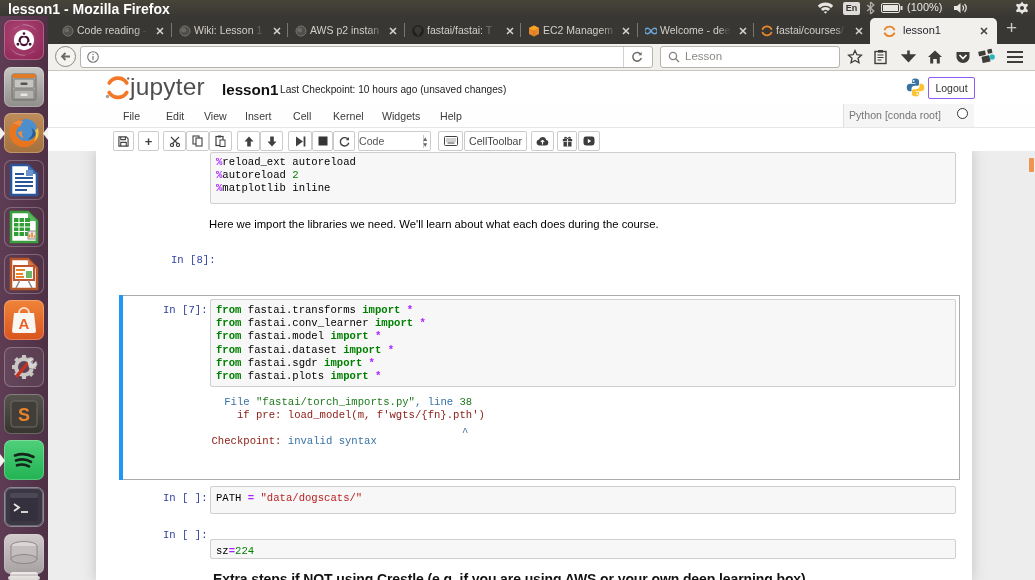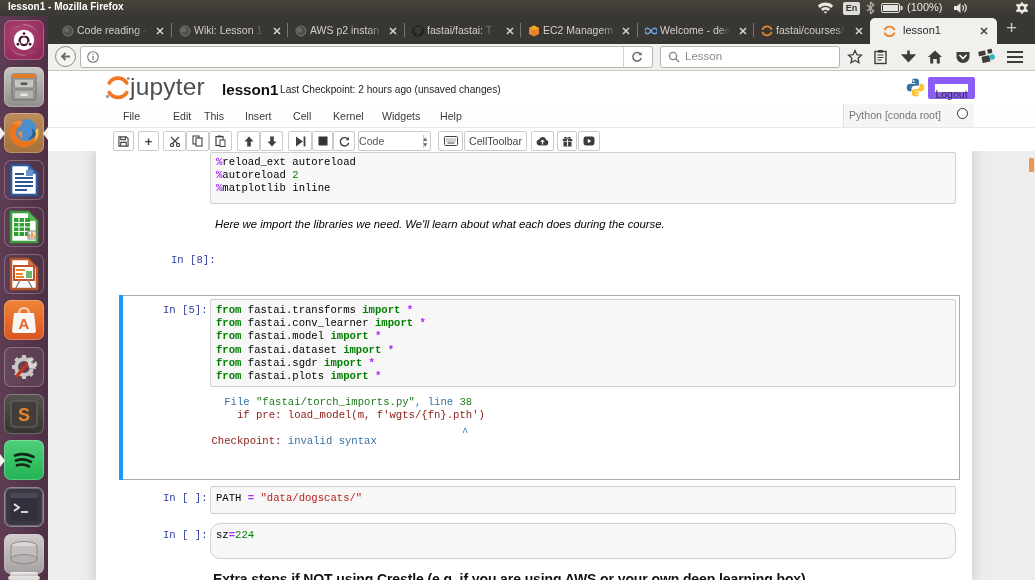--- a/index.html
+++ b/index.html
@@ -22,21 +22,21 @@
   .tab .ttl { position:absolute; left:22px; top:6px; font-size:10.5px; color:#d2cfcb; white-space:nowrap; }
   .tsep { position:absolute; top:7px; width:1px; height:14px; background:#787670; }
   .fico { position:absolute; left:7px; top:7px; width:12px; height:12px; }
   .tile { position:absolute; left:4px; width:40px; height:40px; border-radius:7px; box-shadow:inset 0 0 0 1px rgba(255,255,255,0.25); overflow:hidden; }
 </style>
 </head>
 <body>
 <div class="abs" style="left:0;top:0;width:1035px;height:580px;background:#ededed;">
 
   <div id="titlebar" class="abs" style="left:0;top:0;width:1035px;height:16px;background:linear-gradient(#474539,#3a3834);">
-    <span class="abs" style="left:8px;top:1px;font-size:10px;font-weight:bold;color:#fff;">lesson1 - Mozilla Firefox</span>
+    <span class="abs" style="left:8px;top:1px;font-size:14px;font-weight:bold;color:#fff;">lesson1 - Mozilla Firefox</span>
 
     <svg class="abs" style="left:817px;top:2px;" width="17" height="12" viewBox="0 0 17 12">
         <path d="M0.8 3.8 a 10.9 10.9 0 0 1 15.4 0 l-2.1 2.2 a 7.8 7.8 0 0 0-11.2 0 z M3.8 6.9 a 6.6 6.6 0 0 1 9.4 0 L11 9.1 a 3.5 3.5 0 0 0-5 0 z M6.9 10 a 2.3 2.3 0 0 1 3.2 0 L8.5 11.7 z" fill="#e8e6e3"></path>
       </svg>
     <div class="abs" style="left:843px;top:1.5px;width:17px;height:13px;background:#dfddda;border-radius:2px;text-align:center;font-size:9px;font-weight:bold;color:#34322f;line-height:13px;">En</div>
     <svg class="abs" style="left:866px;top:1px;" width="9" height="14" viewBox="0 0 9 14">
         <path d="M4.5 1 V13 M4.5 1 L7.8 4 L1.2 10 M4.5 13 L7.8 10 L1.2 4" stroke="#b0aeaa" stroke-width="1.3" fill="none"></path>
       </svg>
     <svg class="abs" style="left:881px;top:3px;" width="22" height="10" viewBox="0 0 22 10">
         <rect x="0.5" y="0.5" width="18" height="9" rx="1.5" fill="none" stroke="#e8e6e3" stroke-width="1"></rect>
@@ -355,35 +355,35 @@
   <div id="jheader" class="abs" style="left:48px;top:71px;width:987px;height:80px;background:#fff;border-bottom:1px solid #d6d6d6;">
 
     <svg class="abs" style="left:57px;top:4px;" width="26" height="26" viewBox="0 0 26 26">
       <path d="M 4.2 17.5 C 6.4 21 9.4 22.4 13 22.4 C 16.6 22.4 19.6 21 21.8 17.5" fill="none" stroke="#F37726" stroke-width="3.6" stroke-linecap="round"></path>
       <path d="M 4.2 8.0 C 6.4 4.5 9.4 3.1 13 3.1 C 16.6 3.1 19.6 4.5 21.8 8.0" fill="none" stroke="#F37726" stroke-width="3.6" stroke-linecap="round"></path>
       <circle cx="2.5" cy="21.5" r="1.7" fill="#9e9e9e"></circle>
       <circle cx="23.2" cy="3.5" r="1.2" fill="#757575"></circle>
     </svg>
     <span class="abs" style="left:82px;top:2px;font-size:24.5px;color:#4e4e4e;letter-spacing:0.2px;">jupyter</span>
     <span class="abs" style="left:174px;top:9.5px;font-size:15.2px;font-weight:bold;color:#111;">lesson1</span>
-    <span class="abs" style="left:232px;top:12.5px;font-size:10.15px;color:#222;">Last Checkpoint: 2 hours ago (unsaved changes)</span>
+    <span class="abs" style="left:232px;top:12.5px;font-size:10.15px;color:#222;">Last Checkpoint: 10 hours ago (unsaved changes)</span>
 
     <svg class="abs" style="left:857px;top:6px;" width="21" height="21" viewBox="0 0 42 42">
       <path d="M20.5 3 C 15 3 14 5.5 14 8.5 L 14 12 L 21 12 L 21 13.5 L 10 13.5 C 6 13.5 3.5 16 3.5 21 C 3.5 26 6 28.5 9 28.5 L 13 28.5 L 13 23.5 C 13 20 16 17.5 19.5 17.5 L 25 17.5 C 27.5 17.5 28 15.5 28 13.5 L 28 8.5 C 28 5 26 3 20.5 3 Z" fill="#3872A3"></path>
       <circle cx="17.2" cy="7.8" r="1.9" fill="#fff"></circle>
       <path d="M21.5 39 C 27 39 28 36.5 28 33.5 L 28 30 L 21 30 L 21 28.5 L 32 28.5 C 36 28.5 38.5 26 38.5 21 C 38.5 16 36 13.5 33 13.5 L 29 13.5 L 29 18.5 C 29 22 26 24.5 22.5 24.5 L 17 24.5 C 14.5 24.5 14 26.5 14 28.5 L 14 33.5 C 14 37 16 39 21.5 39 Z" fill="#FFC331"></path>
       <circle cx="24.8" cy="34.2" r="1.9" fill="#fff"></circle>
     </svg>
 
-    <div class="abs" style="left:880px;top:6px;width:47px;height:22px;background:#fff;border:7px solid #8b5cf6;border-radius:2px;text-align:center;line-height:20px;font-size:10.5px;color:#333;">Logout</div>
+    <div class="abs" style="left:880px;top:6px;width:47px;height:22px;background:#fff;border:1px solid #8b5cf6;border-radius:2px;text-align:center;line-height:20px;font-size:10.5px;color:#333;">Logout</div>
 
     <div class="abs" style="left:0;top:33px;width:987px;height:24px;background:#fefefe;border-bottom:1px solid #e7e7e7;"></div>
     <span class="abs mitem" style="left:75px;">File</span>
-    <span class="abs mitem" style="left:125px;">Edit</span>
-    <span class="abs mitem" style="left:156px;">This</span>
+    <span class="abs mitem" style="left:118px;">Edit</span>
+    <span class="abs mitem" style="left:156px;">View</span>
     <span class="abs mitem" style="left:197px;">Insert</span>
     <span class="abs mitem" style="left:245px;">Cell</span>
     <span class="abs mitem" style="left:285px;">Kernel</span>
     <span class="abs mitem" style="left:334px;">Widgets</span>
     <span class="abs mitem" style="left:392px;">Help</span>
     <div class="abs" style="left:795px;top:33px;width:131px;height:23px;background:#f5f5f5;border-left:1px solid #e0e0e0;"></div>
     <span class="abs" style="left:801px;top:38px;font-size:10.6px;color:#777;">Python [conda root]</span>
     <div class="abs" style="left:909px;top:37px;width:11px;height:11px;border:1.6px solid #333;border-radius:50%;background:#fff;"></div>
 
     <div id="jtoolbar" class="abs" style="left:0;top:57px;width:987px;height:23px;background:#fff;"></div>
@@ -494,47 +494,47 @@
     <div class="abs" style="left:48px;top:0;width:876px;height:429px;background:#fff;box-shadow:0 0 12px 1px rgba(87,87,87,0.25);"></div>
 
     <div id="cells" class="abs" style="left:0;top:0;width:987px;height:429px;">
 
       <div class="codebox" style="left:162px;top:0.5px;height:52px;">
         <div class="mono" style="padding:3px 0 0 5px;"><span class="op">%</span>reload_ext autoreload
 <span class="op">%</span>autoreload <span class="num">2</span>
 <span class="op">%</span>matplotlib inline</div>
       </div>
 
-      <div class="abs" style="left:167px;top:67px;font-size:11.3px;color:#000;font-style:italic;">Here we import the libraries we need. We'll learn about what each does during the course.</div>
+      <div class="abs" style="left:161px;top:67px;font-size:11.3px;color:#000;">Here we import the libraries we need. We'll learn about what each does during the course.</div>
 
       <div class="prompt abs" style="left:115px;top:103px;margin-left:8px;">In [8]:</div>
 
       <div class="abs" style="left:71px;top:144px;width:841px;height:185px;border:1px solid #ababab;background:#fff;"></div>
       <div class="abs" style="left:71px;top:144px;width:3.5px;height:185px;background:#2196f3;"></div>
-      <div class="prompt abs" style="left:115px;top:152.5px;">In [5]:</div>
+      <div class="prompt abs" style="left:115px;top:152.5px;">In [7]:</div>
       <div class="codebox" style="left:162px;top:148px;height:88px;">
         <div class="mono" style="padding:4px 0 0 5px;"><span class="kw">from</span> fastai.transforms <span class="kw">import</span> <span class="op">*</span>
 <span class="kw">from</span> fastai.conv_learner <span class="kw">import</span> <span class="op">*</span>
 <span class="kw">from</span> fastai.model <span class="kw">import</span> <span class="op">*</span>
 <span class="kw">from</span> fastai.dataset <span class="kw">import</span> <span class="op">*</span>
 <span class="kw">from</span> fastai.sgdr <span class="kw">import</span> <span class="op">*</span>
 <span class="kw">from</span> fastai.plots <span class="kw">import</span> <span class="op">*</span></div>
       </div>
       <div class="mono abs" style="left:163.5px;top:244.5px;"><span class="ab">  File </span><span class="ag">"fastai/torch_imports.py"</span><span class="ab">, line </span><span class="ag">38</span>
 <span class="ar">    if pre: load_model(m, f'wgts/{fn}.pth')</span>
 <span class="ab" style="position:relative;top:4px;left:2.5px;">                                       ^</span>
 <span class="ar">Checkpoint</span><span class="ar">: </span><span class="ab">invalid syntax</span></div>
 
       <div class="prompt abs" style="left:115px;top:341px;">In [ ]:</div>
       <div class="codebox" style="left:162px;top:335px;height:28px;">
         <div class="mono" style="padding:5px 0 0 5px;">PATH <span class="op">=</span> <span class="str">"data/dogscats/"</span></div>
       </div>
 
       <div class="prompt abs" style="left:115px;top:378px;">In [ ]:</div>
-      <div class="codebox" style="left:162px;top:372px;height:36px;border-radius:10px;">
+      <div class="codebox" style="left:162px;top:388px;height:20px;">
         <div class="mono" style="padding:5px 0 0 5px;">sz<span class="op">=</span><span class="num">224</span></div>
       </div>
 
       <div class="abs" style="left:165px;top:420px;font-size:14px;letter-spacing:-0.1px;font-weight:bold;color:#121212;white-space:nowrap;">Extra steps if NOT using Crestle (e.g. if you are using AWS or your own deep learning box)</div>
 
     </div>
 
     <div class="abs" style="left:981px;top:7px;width:5px;height:14px;background:#ef9552;border-radius:1px;"></div>
   </div>
 

